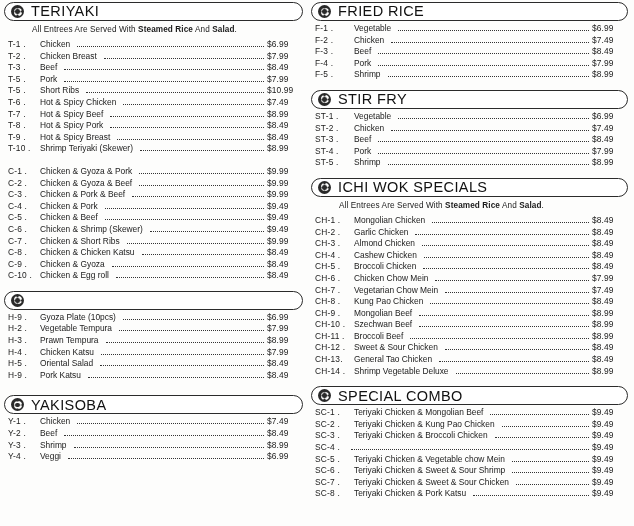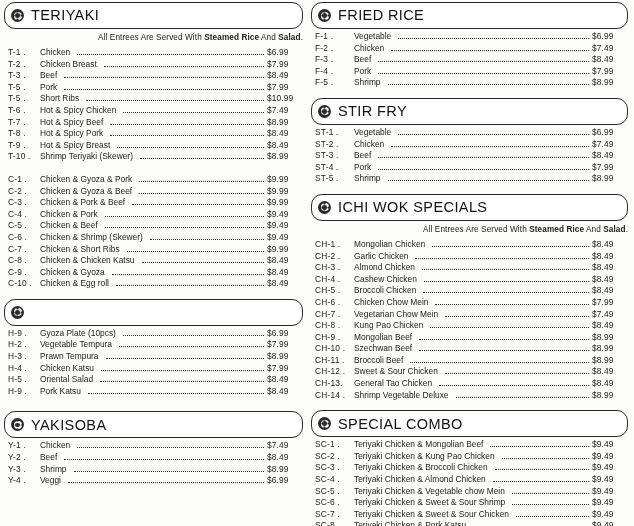--- a/index.html
+++ b/index.html
@@ -36,21 +36,21 @@
     padding: 2px 6px 0 4px;
   }
 
   
   .section {
     margin-bottom: 2px;
   }
   .section-header {
     border: 1.2px solid #2b2b2b;
     border-radius: 11px;
-    height: 27px;
+    height: 19px;
     display: flex;
     align-items: center;
     padding: 0 6px;
     box-sizing: border-box;
     background: #ffffff;
   }
   .emblem {
     width: 13px;
     height: 13px;
     flex: 0 0 13px;
@@ -86,21 +86,21 @@
     letter-spacing: 0.4px;
     font-weight: 400;
     color: #111;
     white-space: nowrap;
     line-height: 1;
   }
 
   
   .section-note {
     font-size: 8.2px;
-    text-align: right;
+    text-align: left;
     padding: 4px 0 3px 28px;
     color: #1a1a1a;
     letter-spacing: 0.1px;
   }
   .section-note b { font-weight: 700; }
 
   
   .items {
     padding: 2px 0 0 0;
   }
@@ -551,21 +551,20 @@
             <span class="item-price">$9.49</span>
           </div>
           <div class="item-row">
             <span class="item-code">SC-3 .</span>
             <span class="item-name">Teriyaki Chicken &amp; Broccoli Chicken</span>
             <span class="leader"></span>
             <span class="item-price">$9.49</span>
           </div>
           <div class="item-row">
             <span class="item-code">SC-4 .</span>
-            <span class="item-name">Teriyaki Chicken &amp; Almond Chicken</span>
             <span class="leader"></span>
             <span class="item-price">$9.49</span>
           </div>
           <div class="item-row">
             <span class="item-code">SC-5 .</span>
             <span class="item-name">Teriyaki Chicken &amp; Vegetable chow Mein</span>
             <span class="leader"></span>
             <span class="item-price">$9.49</span>
           </div>
           <div class="item-row">

